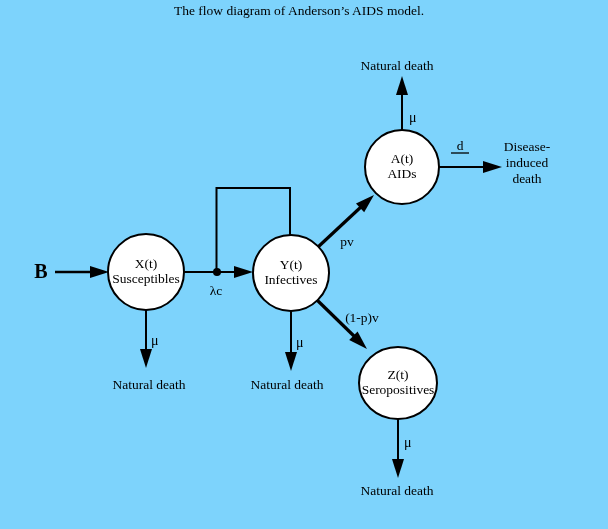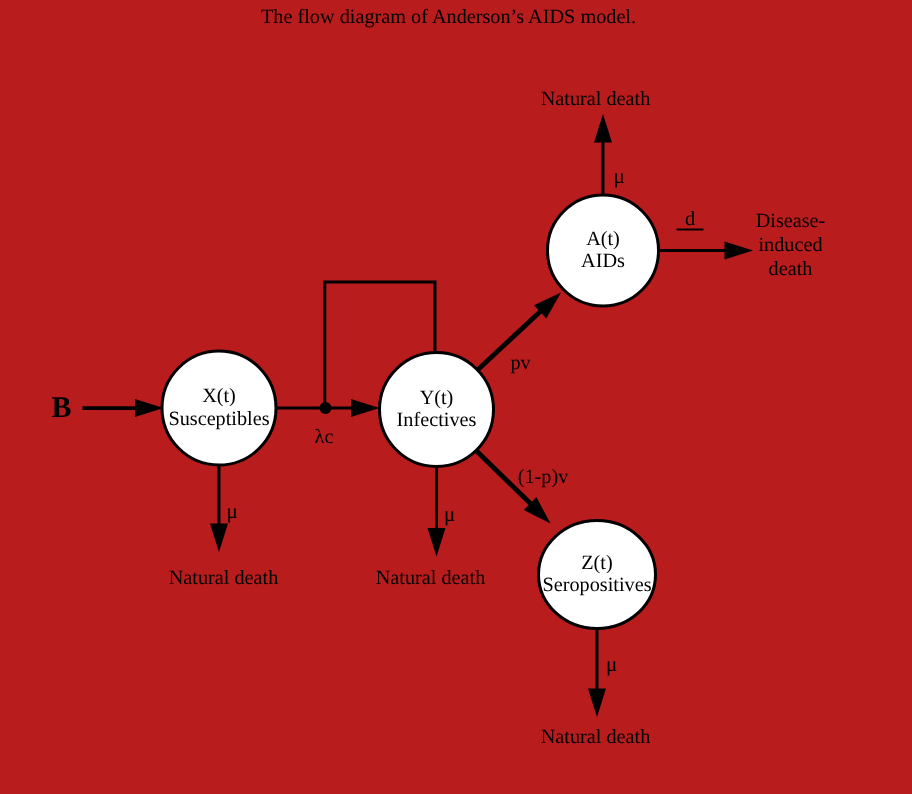--- a/index.html
+++ b/index.html
@@ -4,21 +4,21 @@
 <style>
   html, body {
     margin: 0;
     padding: 0;
     background: #ffffff;
   }
   .canvas {
     position: relative;
     width: 608px;
     height: 529px;
-    background: #b91c1c;
+    background: #7dd3fc;
     overflow: hidden;
   }
   svg { display: block; }
   text {
     font-family: "Liberation Serif", "DejaVu Serif", serif;
     fill: #000000;
   }
   .t13 { font-size: 13.5px; }
   .t14 { font-size: 14px; }
   .mid { text-anchor: middle; }

